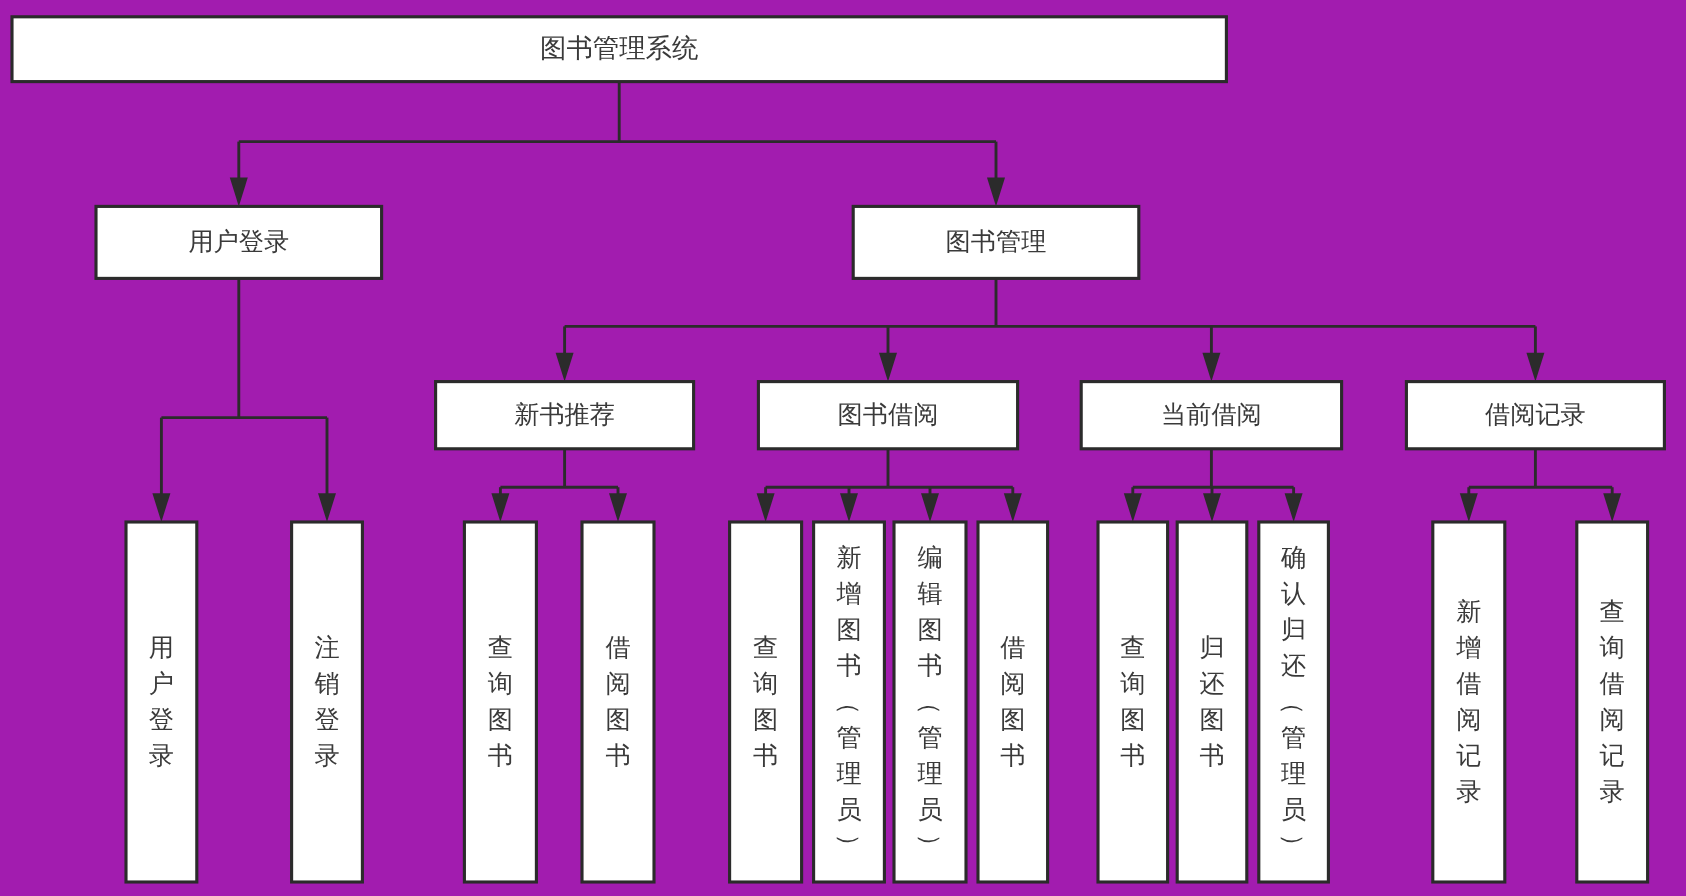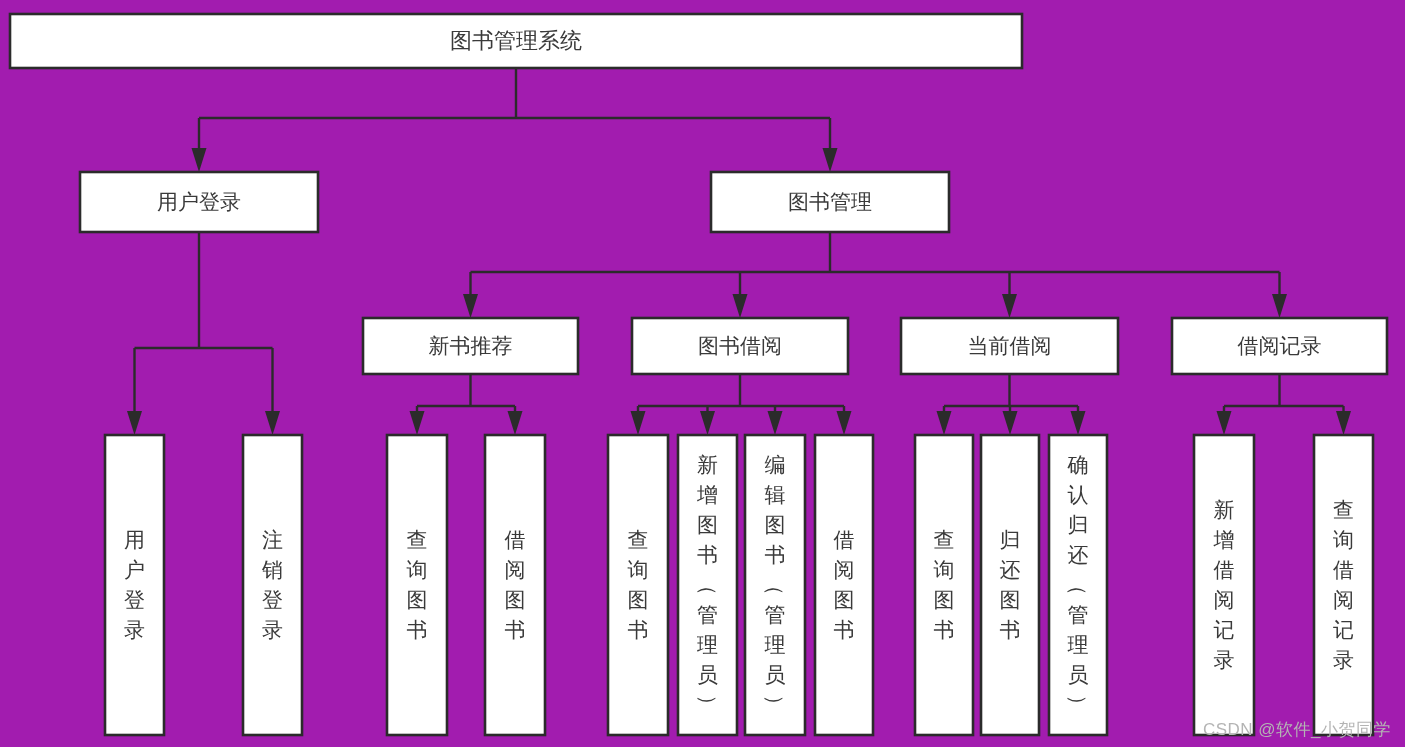--- a/index.html
+++ b/index.html
@@ -307,14 +307,13 @@
             <text x="1343.5" y="517" class="vert-char">查</text>
             <text x="1343.5" y="547" class="vert-char">询</text>
             <text x="1343.5" y="577" class="vert-char">借</text>
             <text x="1343.5" y="607" class="vert-char">阅</text>
             <text x="1343.5" y="637" class="vert-char">记</text>
             <text x="1343.5" y="667" class="vert-char">录</text>
           </g>
         </g>
       </g>
   </svg>
-  <div class="watermark">CSDN @软件_小贺同学</div>
 </div>
 
 </body></html>

